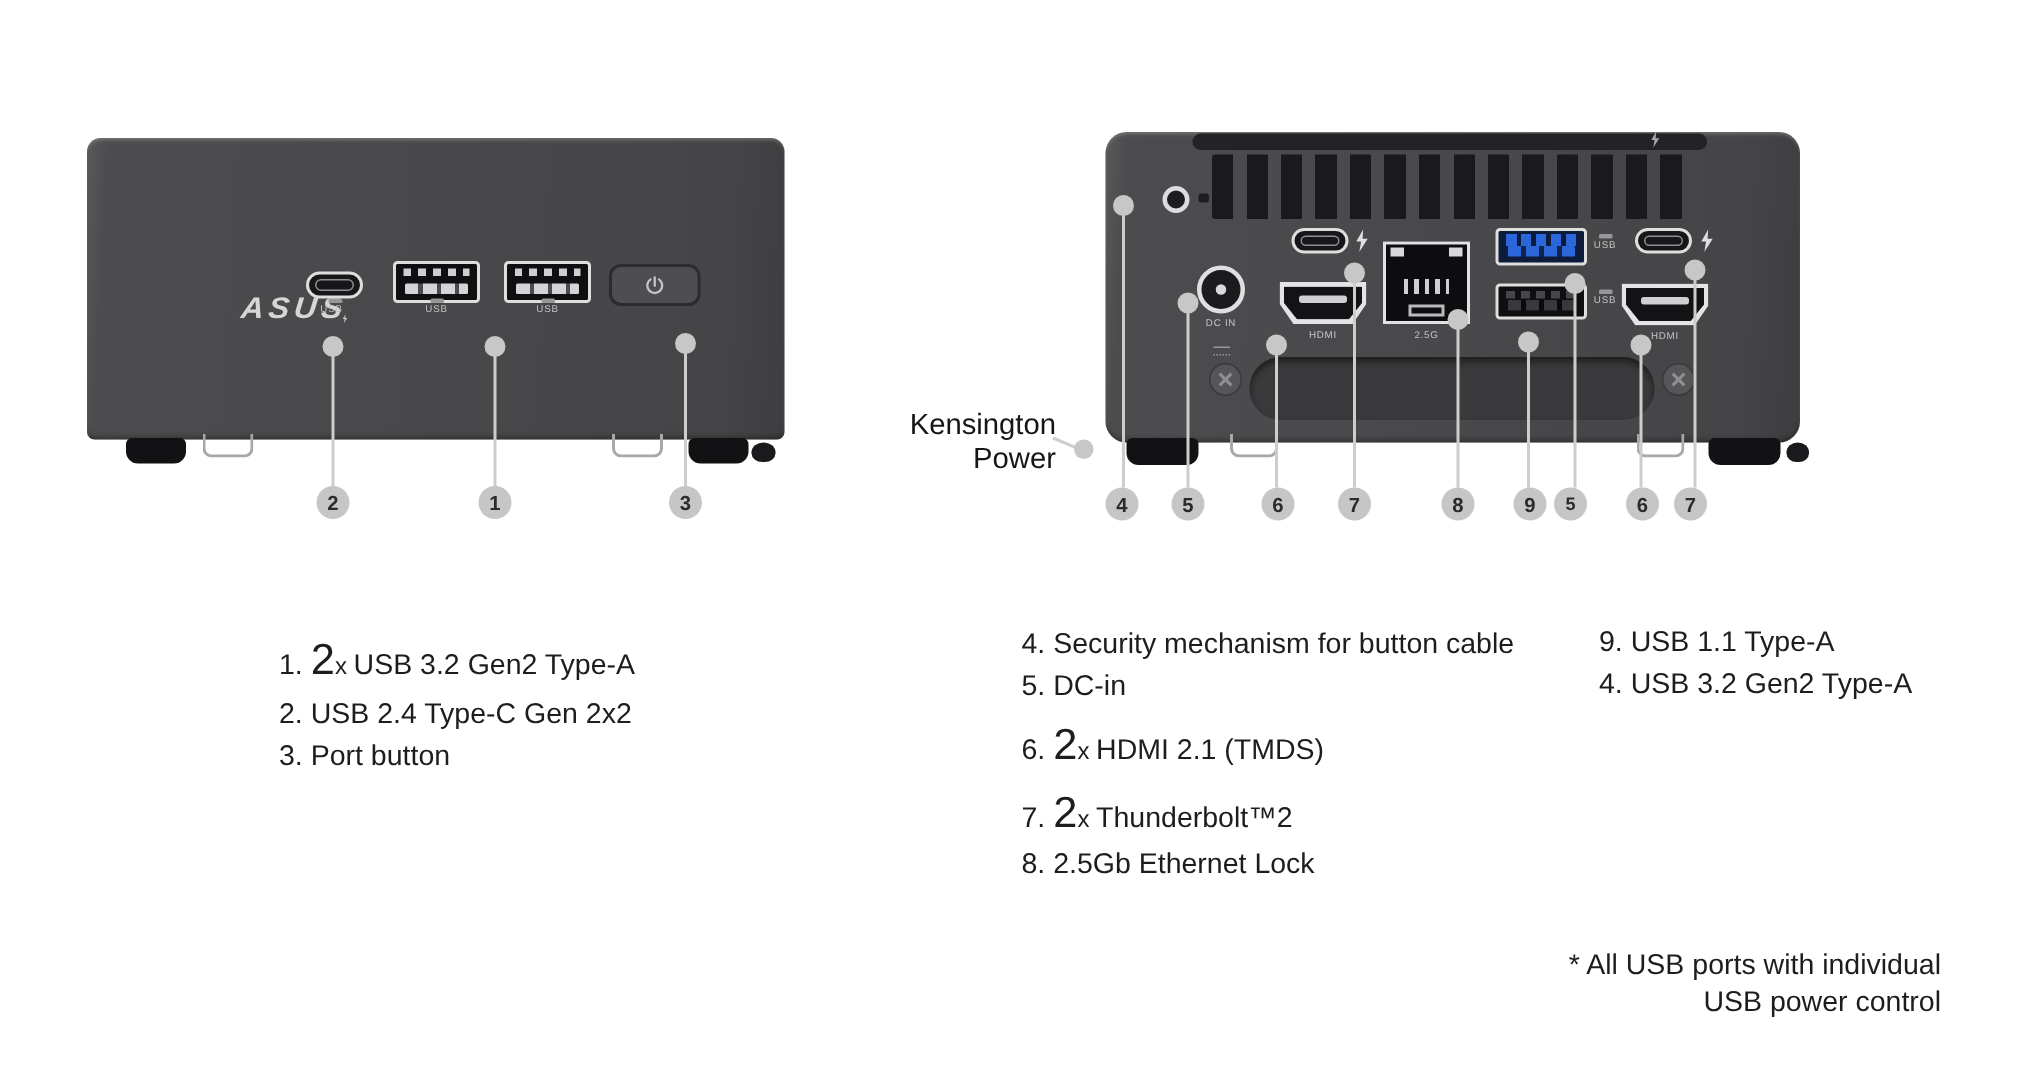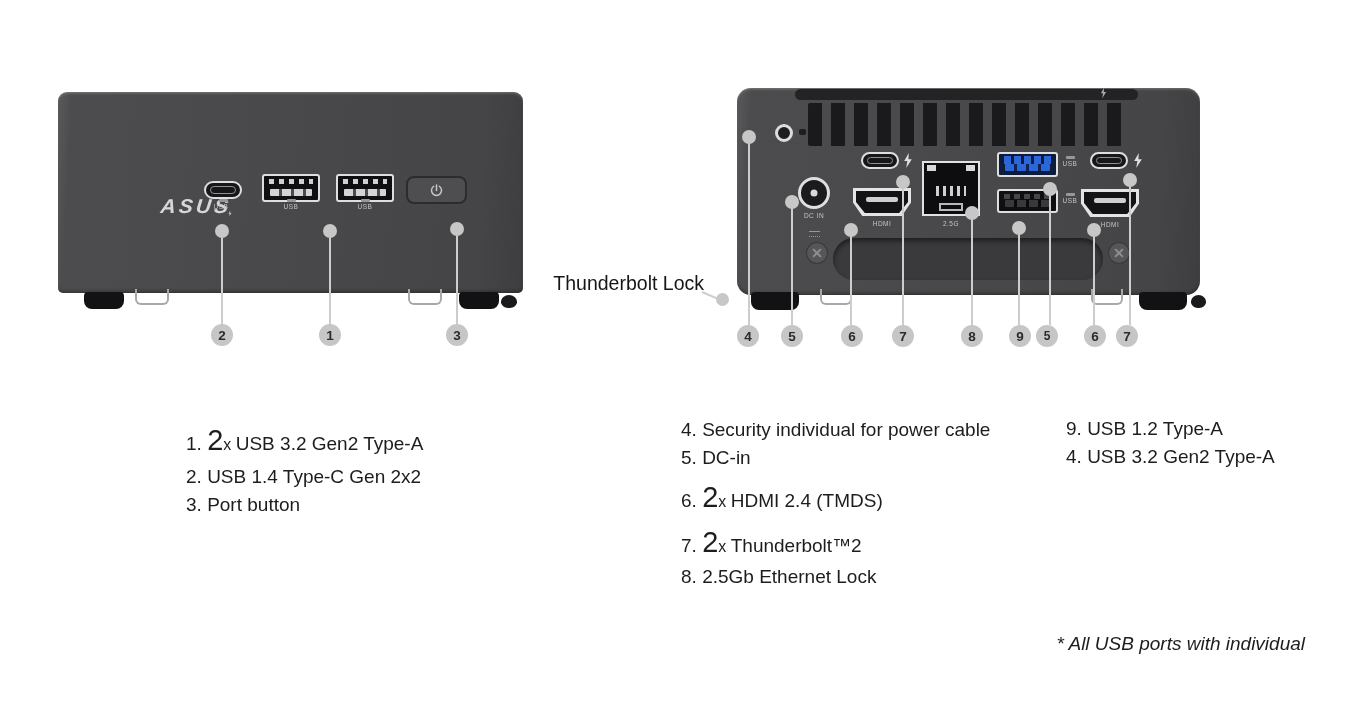--- a/index.html
+++ b/index.html
@@ -245,84 +245,85 @@
   <div class="callout" style="left:737px;top:325px;">4</div>
   <div class="callout" style="left:781px;top:325px;">5</div>
   <div class="callout" style="left:841px;top:325px;">6</div>
   <div class="callout" style="left:892px;top:325px;">7</div>
   <div class="callout" style="left:961px;top:325px;">8</div>
   <div class="callout" style="left:1009px;top:325px;">9</div>
   <div class="callout" style="left:1036px;top:325px;font-size:12px;">5</div>
   <div class="callout" style="left:1084px;top:325px;">6</div>
   <div class="callout" style="left:1116px;top:325px;">7</div>
 
-  <div class="kens-label" style="left:548px;top:272px;width:156px;">Thunderbolt Lock</div>
+  <div class="kens-label" style="left:548px;top:272px;width:156px;">Kensington Power</div>
   <div class="lline slant" style="left:702px;top:291px;width:20px;transform:rotate(23deg);"></div>
   <div class="ldot" style="left:716px;top:293px;width:13px;height:13px;"></div>
 
   <div class="litem" style="left:186px;top:424px;">
     <span class="lnum">1. </span>
       <span class="lmult">2</span>
       <span class="lx">x </span>
       <span class="ltext">USB 3.2 Gen2 Type-A</span>
   </div>
   <div class="litem" style="left:186px;top:466px;">
     <span class="lnum">2. </span>
       <span class="lmult"></span>
       <span class="lx"></span>
-      <span class="ltext">USB 1.4 Type-C Gen 2x2</span>
+      <span class="ltext">USB 2.4 Type-C Gen 2x2</span>
   </div>
   <div class="litem" style="left:186px;top:494px;">
     <span class="lnum">3. </span>
       <span class="lmult"></span>
       <span class="lx"></span>
       <span class="ltext">Port button</span>
   </div>
 
   <div class="litem" style="left:681px;top:419px;">
     <span class="lnum">4. </span>
       <span class="lmult"></span>
       <span class="lx"></span>
-      <span class="ltext">Security individual for power cable</span>
+      <span class="ltext">Security mechanism for button cable</span>
   </div>
   <div class="litem" style="left:681px;top:447px;">
     <span class="lnum">5. </span>
       <span class="lmult"></span>
       <span class="lx"></span>
       <span class="ltext">DC-in</span>
   </div>
   <div class="litem" style="left:681px;top:481px;">
     <span class="lnum">6. </span>
       <span class="lmult">2</span>
       <span class="lx">x </span>
-      <span class="ltext">HDMI 2.4 (TMDS)</span>
+      <span class="ltext">HDMI 2.1 (TMDS)</span>
   </div>
   <div class="litem" style="left:681px;top:526px;">
     <span class="lnum">7. </span>
       <span class="lmult">2</span>
       <span class="lx">x </span>
       <span class="ltext">Thunderbolt™2</span>
   </div>
   <div class="litem" style="left:681px;top:566px;">
     <span class="lnum">8. </span>
       <span class="lmult"></span>
       <span class="lx"></span>
       <span class="ltext">2.5Gb Ethernet Lock</span>
   </div>
 
   <div class="litem" style="left:1066px;top:418px;">
     <span class="lnum">9. </span>
       <span class="lmult"></span>
       <span class="lx"></span>
-      <span class="ltext">USB 1.2 Type-A</span>
+      <span class="ltext">USB 1.1 Type-A</span>
   </div>
   <div class="litem" style="left:1066px;top:446px;">
     <span class="lnum">4. </span>
       <span class="lmult"></span>
       <span class="lx"></span>
       <span class="ltext">USB 3.2 Gen2 Type-A</span>
   </div>
 
-  <div class="footnote" style="right:47px;top:631px;width:340px;font-style:italic;">
+  <div class="footnote" style="right:58px;top:631px;width:340px;">
     <div>* All USB ports with individual</div>
+    <div>USB power control</div>
   </div>
 
 </div>
 
 </body></html>

